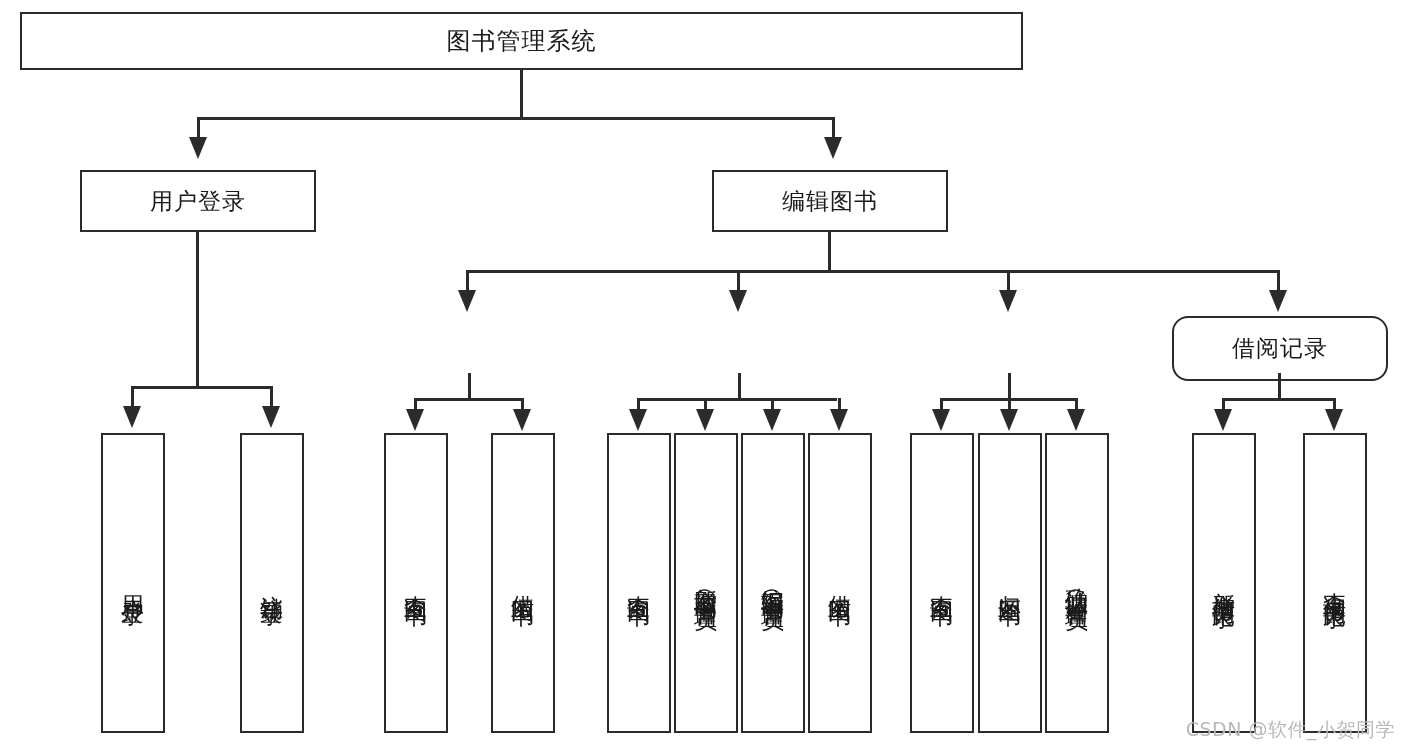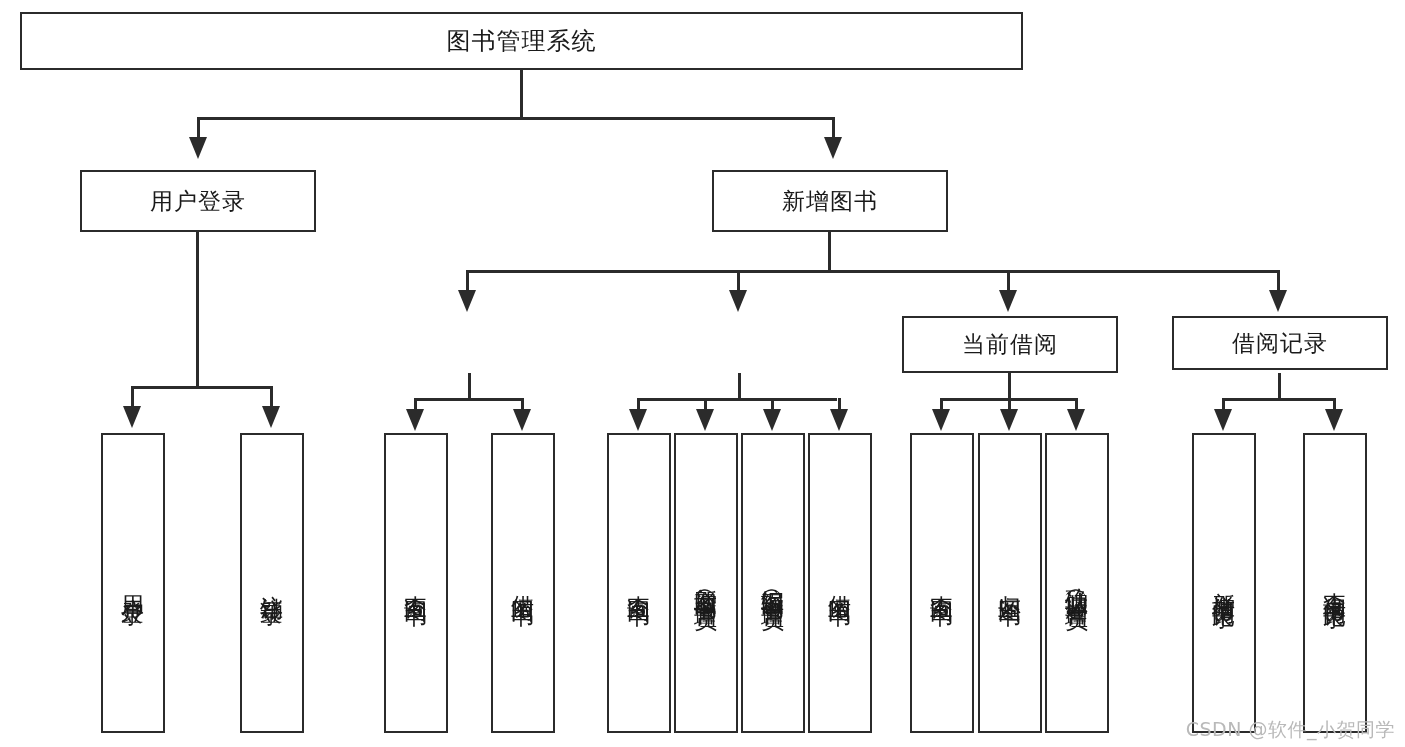--- a/index.html
+++ b/index.html
@@ -89,45 +89,42 @@
   <div class="ln v" style="left:197px;top:117px;width:3px;height:22px;"></div>
   <div class="arrow" style="left:189px;top:137px;"></div>
   <div class="ln v" style="left:832px;top:117px;width:3px;height:22px;"></div>
   <div class="arrow" style="left:824px;top:137px;"></div>
 
   <div class="node h" style="left:80px;top:170px;width:236px;height:62px;">
     <span>用户登录</span>
   </div>
 
   <div class="node h" style="left:712px;top:170px;width:236px;height:62px;">
-    <span>新增图书</span>
+    <span>编辑图书</span>
   </div>
 
   <div class="ln v" style="left:196px;top:232px;width:3px;height:157px;"></div>
   <div class="ln h" style="left:131px;top:386px;width:142px;height:3px;"></div>
   <div class="ln v" style="left:131px;top:386px;width:3px;height:22px;"></div>
   <div class="arrow" style="left:123px;top:406px;"></div>
   <div class="ln v" style="left:270px;top:386px;width:3px;height:22px;"></div>
   <div class="arrow" style="left:262px;top:406px;"></div>
 
   <div class="ln v" style="left:828px;top:232px;width:3px;height:40px;"></div>
   <div class="ln h" style="left:466px;top:270px;width:814px;height:3px;"></div>
   <div class="ln v" style="left:466px;top:270px;width:3px;height:22px;"></div>
   <div class="arrow" style="left:458px;top:290px;"></div>
   <div class="ln v" style="left:737px;top:270px;width:3px;height:22px;"></div>
   <div class="arrow" style="left:729px;top:290px;"></div>
   <div class="ln v" style="left:1007px;top:270px;width:3px;height:22px;"></div>
   <div class="arrow" style="left:999px;top:290px;"></div>
   <div class="ln v" style="left:1277px;top:270px;width:3px;height:22px;"></div>
   <div class="arrow" style="left:1269px;top:290px;"></div>
 
-  <div class="node h" style="left:902px;top:316px;width:216px;height:57px;">
-    <span>当前借阅</span>
-  </div>
-  <div class="node h" style="left:1172px;top:316px;width:216px;height:54px;">
+  <div class="node h" style="left:1172px;top:316px;width:216px;height:65px;border-radius:16px;">
     <span>借阅记录</span>
   </div>
 
   <div class="ln v" style="left:468px;top:373px;width:3px;height:28px;"></div>
   <div class="ln h" style="left:414px;top:398px;width:110px;height:3px;"></div>
   <div class="ln v" style="left:414px;top:398px;width:3px;height:13px;"></div>
   <div class="arrow" style="left:406px;top:409px;"></div>
   <div class="ln v" style="left:521px;top:398px;width:3px;height:13px;"></div>
   <div class="arrow" style="left:513px;top:409px;"></div>
 

